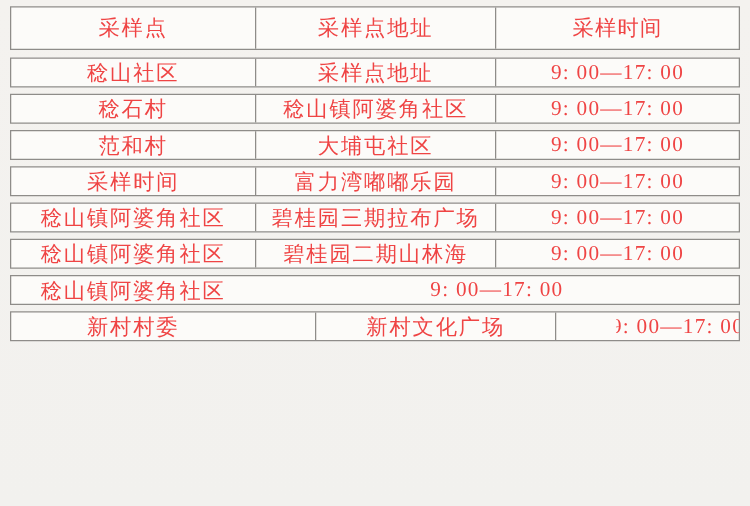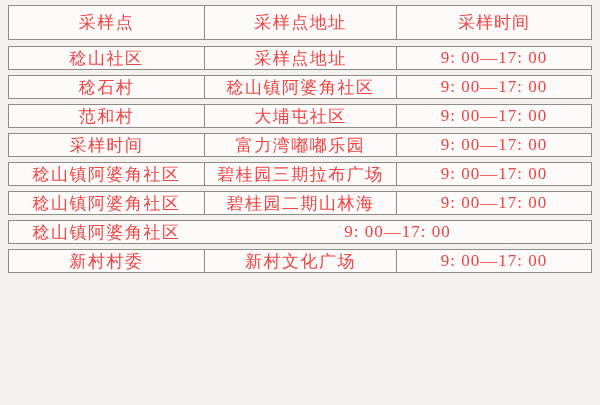--- a/index.html
+++ b/index.html
@@ -28,21 +28,21 @@
     box-sizing: border-box;
     height: 24px;
     margin-bottom: 5px;
     border: 1px solid #8e8c89;
     background: #fcfbf9;
   }
   .trow.thead {
     height: 35px;
     margin-bottom: 6px;
   }
-  .trow:last-child { margin-bottom: 0; }
+  .trow:last-child { margin-bottom: 0; gap: 48px; }
   .cell {
     box-sizing: border-box;
     display: flex;
     align-items: center;
     justify-content: center;
     font-size: 17px;
     color: #ef4444;
     letter-spacing: 1.5px;
     white-space: nowrap;
     overflow: hidden;

